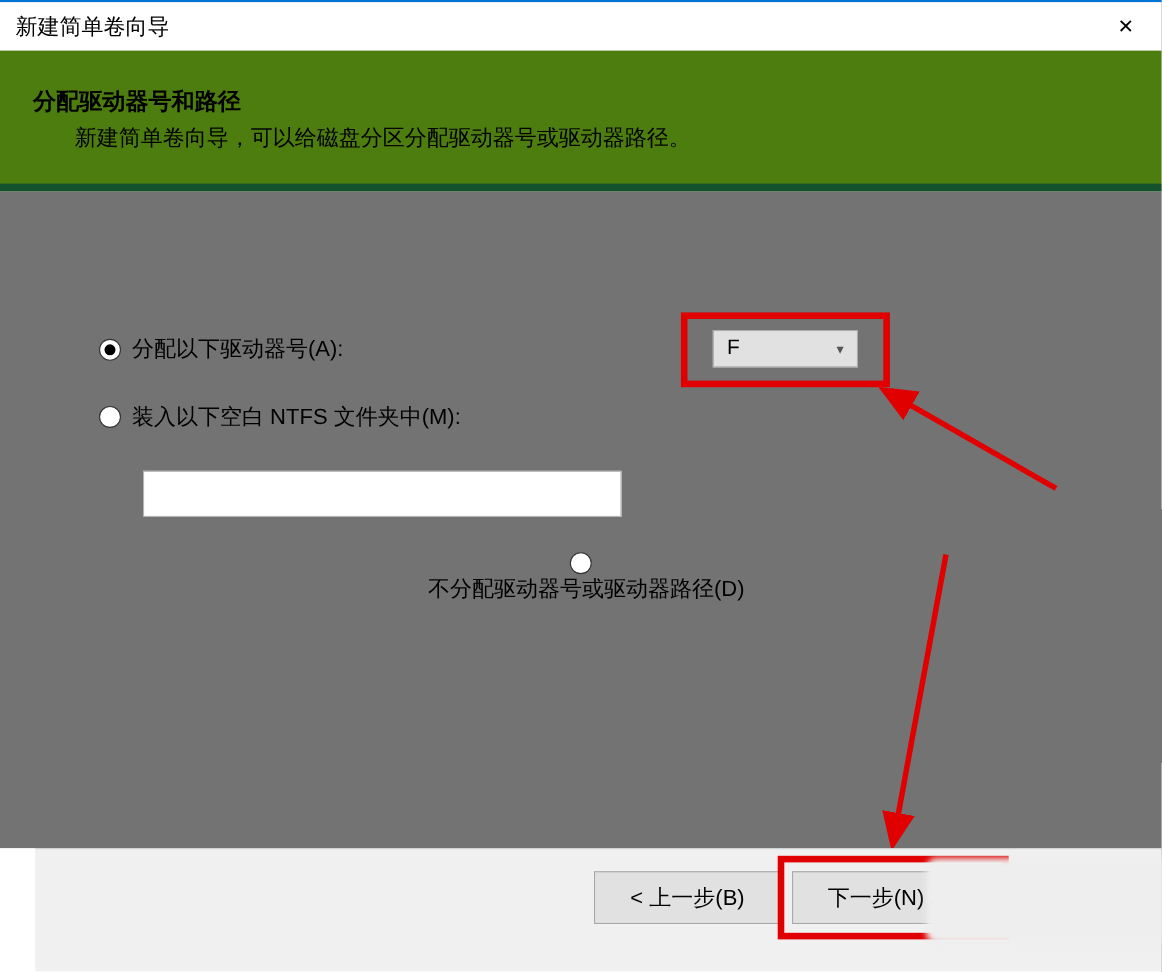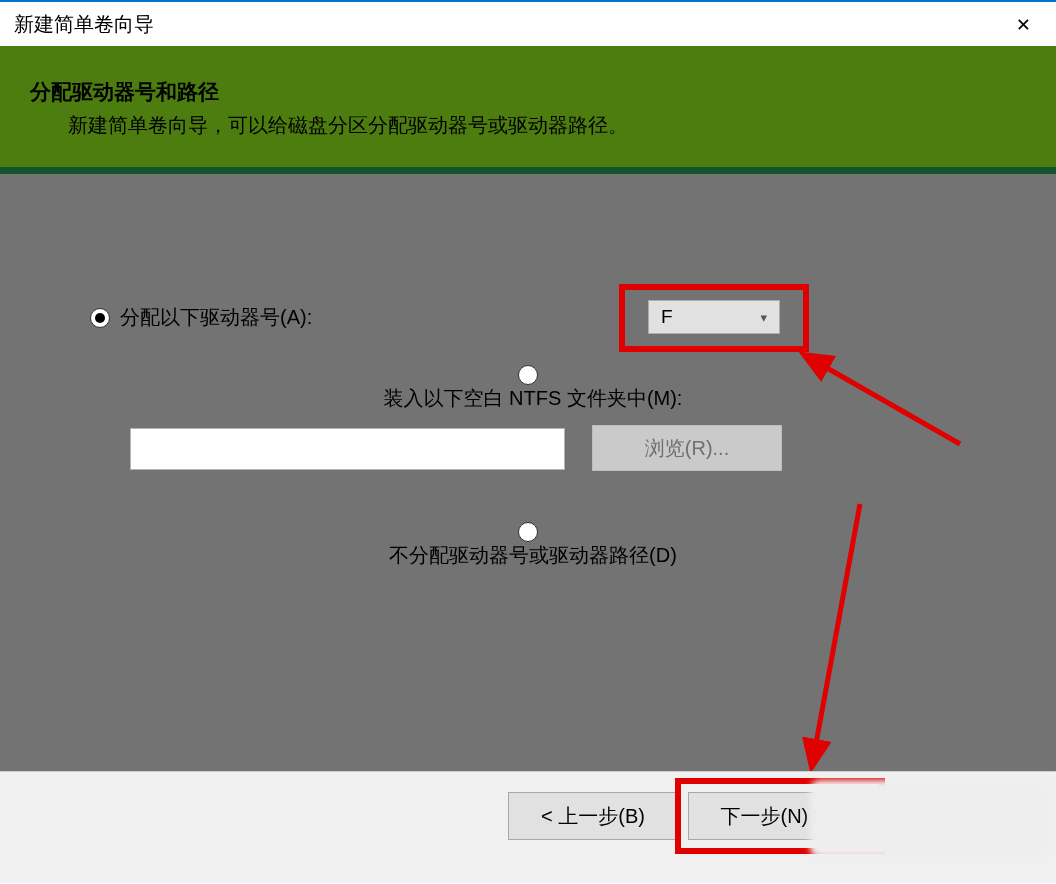--- a/index.html
+++ b/index.html
@@ -113,36 +113,37 @@
     width: 190px;
     height: 46px;
     background: #cacaca;
     color: #6f6f6f;
     display: flex;
     align-items: center;
     justify-content: center;
     font-size: 20px;
     border: 1px solid #bdbdbd;
   }
-  .row2 { margin-top: 20px; flex-direction: column; }
+  .row2 { margin-top: 20px; }
   .row3 { margin-top: 110px; flex-direction: column; }
   .highlight-box-1 {
     position: absolute;
     left: 619px;
     top: 110px;
     width: 190px;
     height: 68px;
     border: 6px solid #e00000;
     pointer-events: none;
   }
   .footer {
     border-top: 1px solid #cfcfcf;
     background: #f0f0f0;
     height: 112px;
     position: relative;
+    margin-left: 32px;
   }
   .btn {
     position: absolute;
     top: 20px;
     height: 48px;
     width: 170px;
     background: #e1e1e1;
     border: 1px solid #a8a8a8;
     display: flex;
     align-items: center;
@@ -203,23 +204,20 @@
     <span class="chevron">▾</span>
   </div>
   <div class="highlight-box-1"></div>
 
   <div class="row row2">
     <span class="radio"></span>
     <span class="radio-label">装入以下空白 NTFS 文件夹中(M):</span>
   </div>
 
   <div class="path-input"></div>
-  <div class="browse-btn">
-    <span>浏览(R)...</span>
-  </div>
 
   <div class="row row3">
     <span class="radio"></span>
     <span class="radio-label">不分配驱动器号或驱动器路径(D)</span>
   </div>
 
   <svg class="arrow" style="left:790px; top:170px;" width="190" height="120">
     <defs>
       <marker id="ah1" markerWidth="10" markerHeight="10" refX="2" refY="3" orient="auto">
         <path d="M0,0 L0,6 L7,3 z" fill="#e00000"></path>

